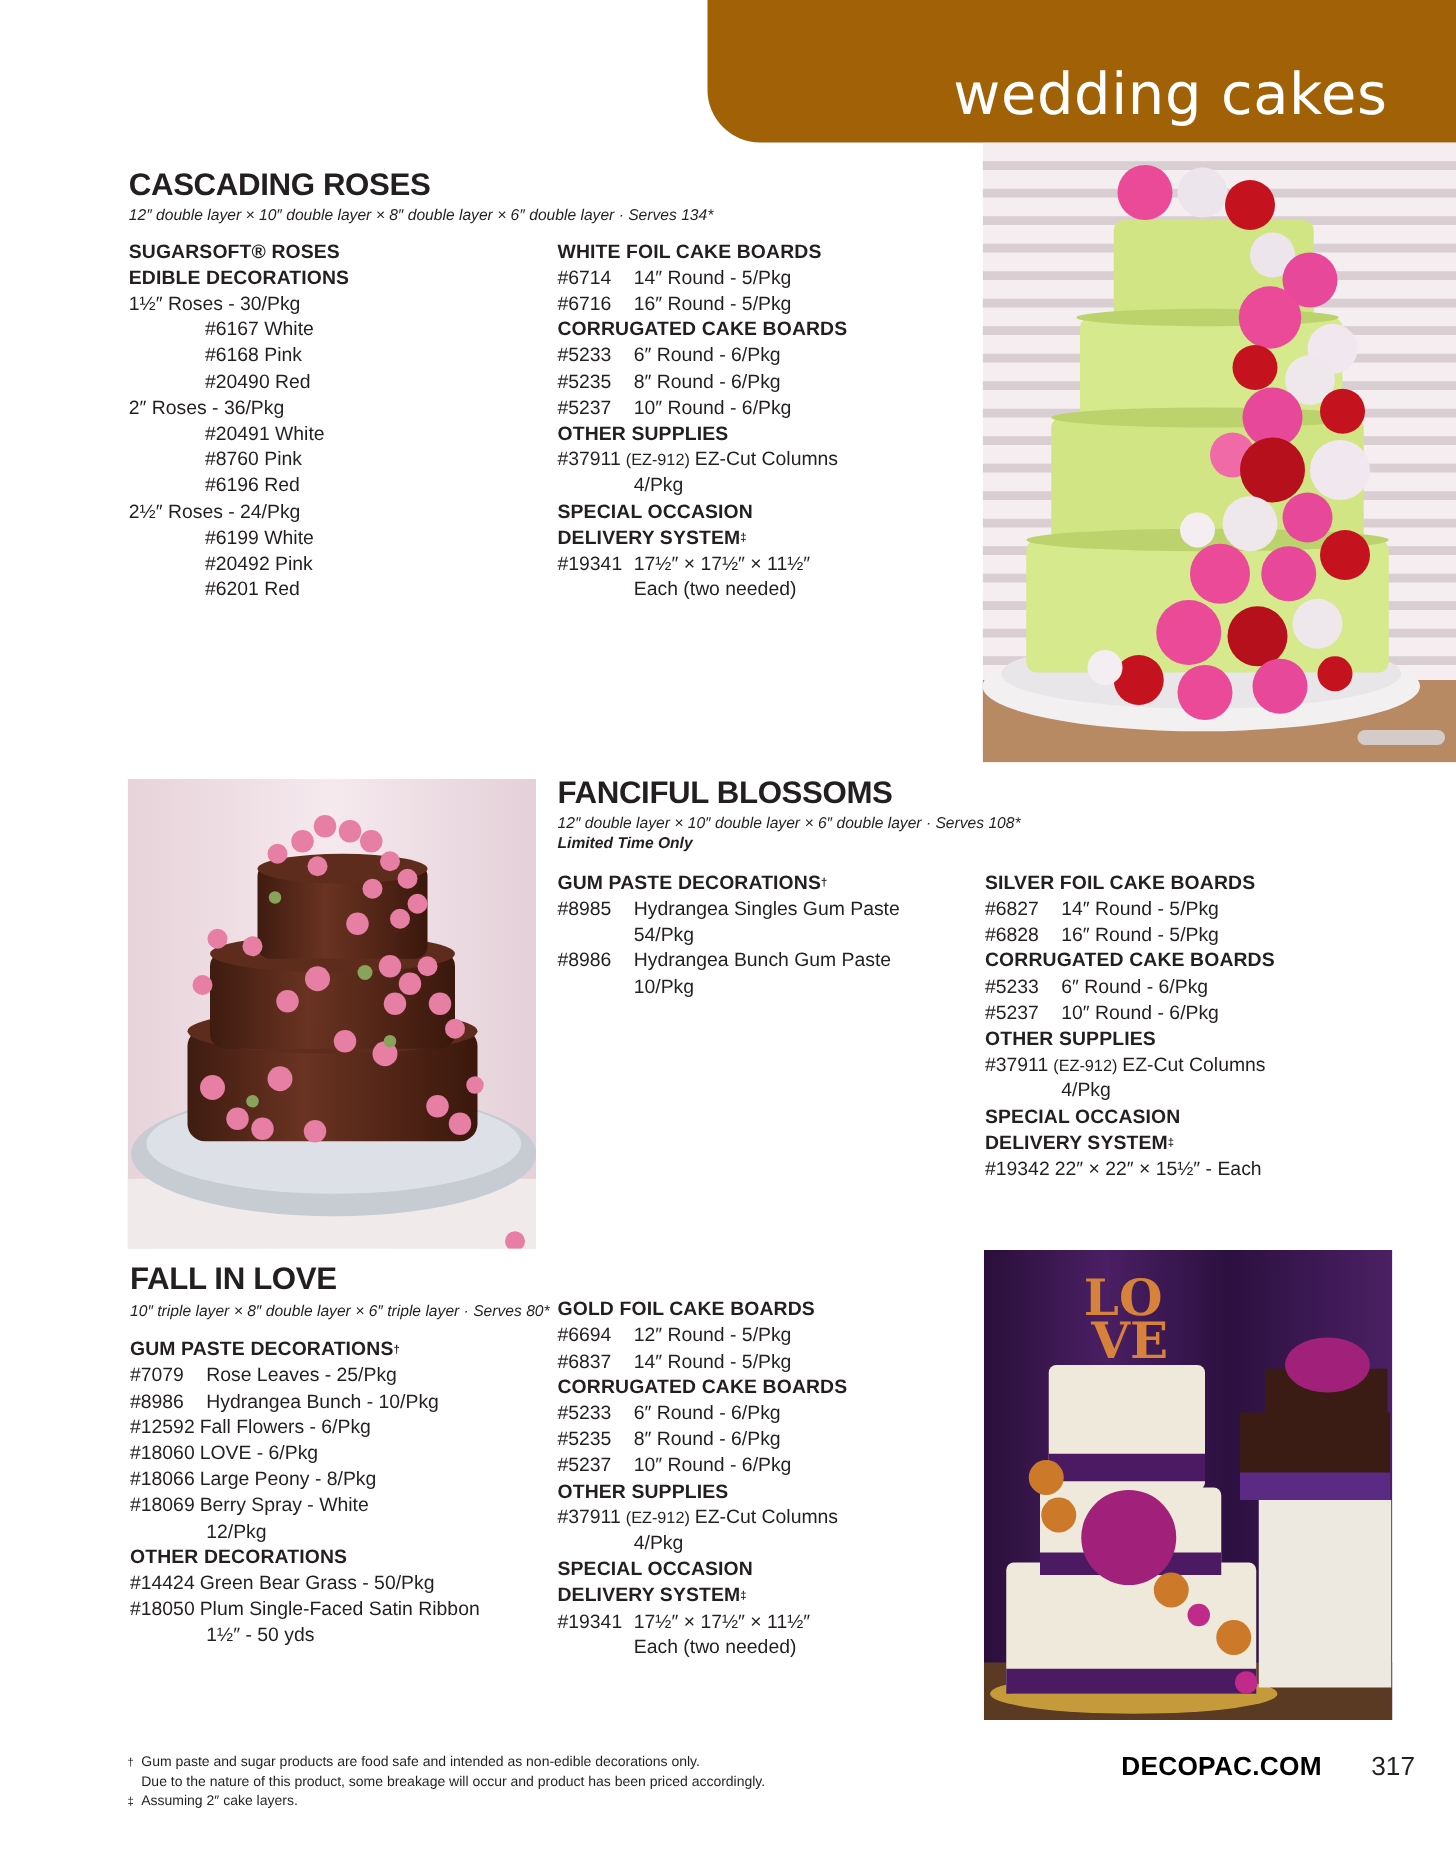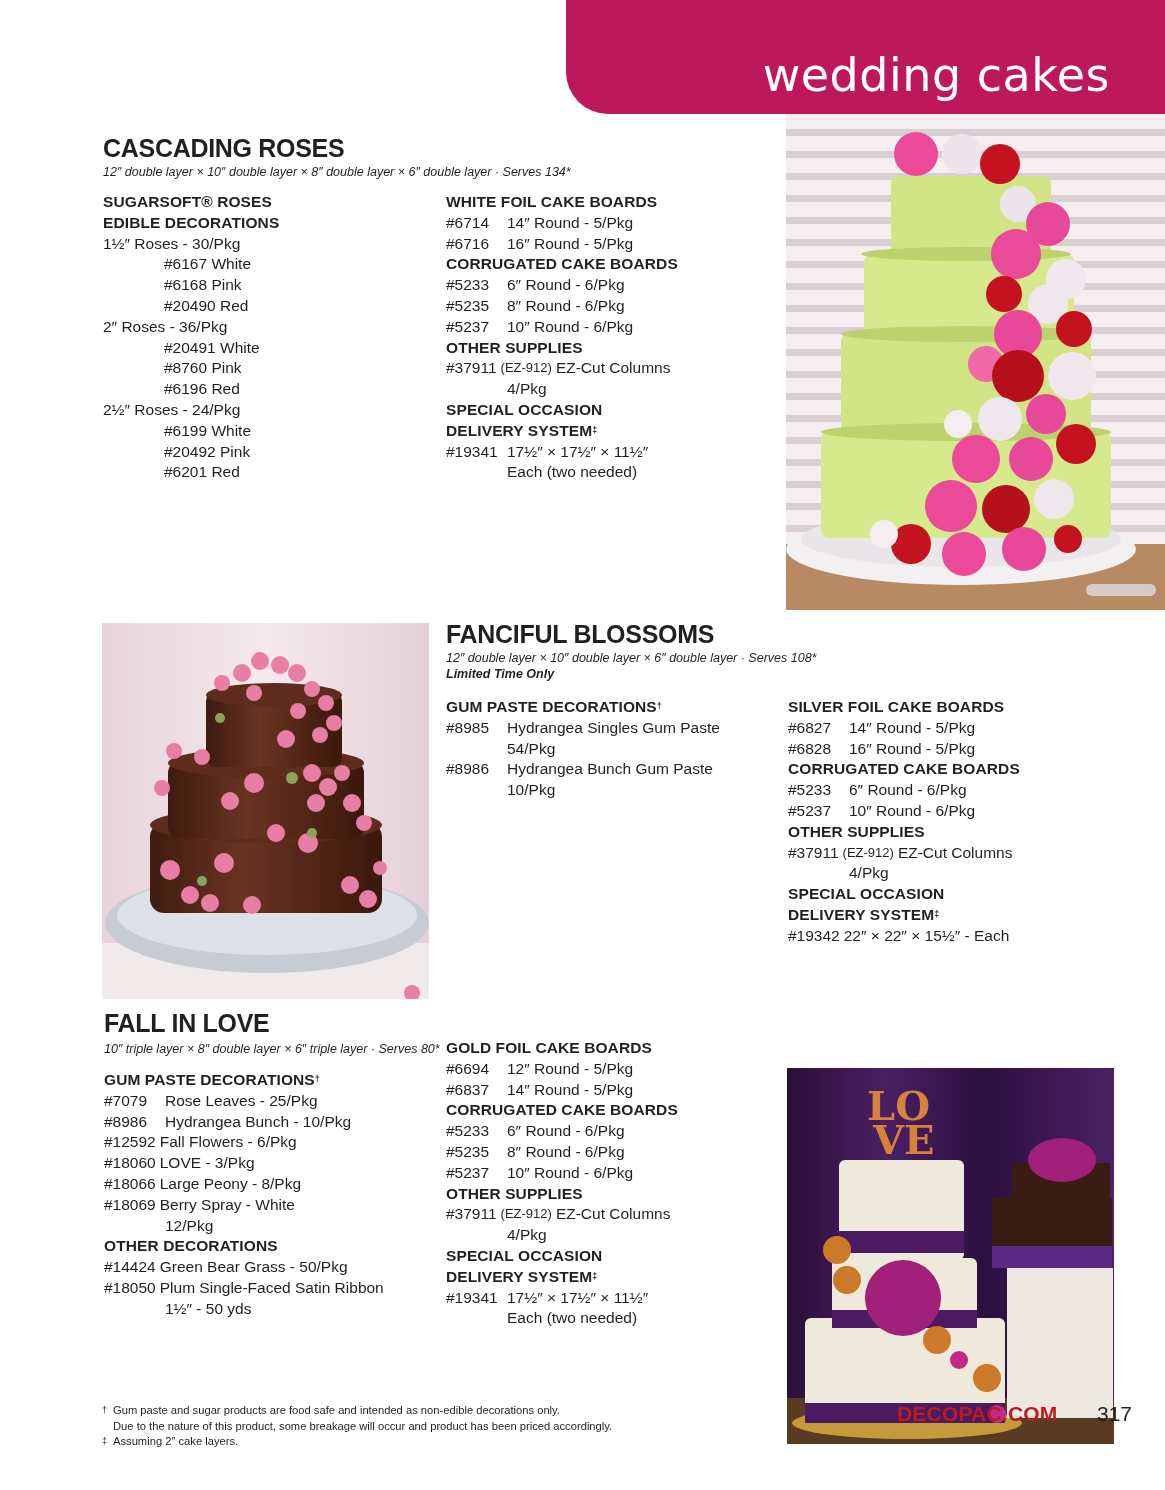--- a/index.html
+++ b/index.html
@@ -1,21 +1,21 @@
 <!DOCTYPE html>
 <html><head>
 <meta charset="utf-8">
 <style>
   * { box-sizing: border-box; margin: 0; padding: 0; }
   html, body { width: 1165px; height: 1490px; background: #ffffff; overflow: hidden; }
   body { position: relative; font-family: "Liberation Sans", "DejaVu Sans", sans-serif; color: #231f20; }
 
   .header-band {
     position: absolute; left: 566px; top: 0; width: 599px; height: 114px;
-    background: #be185d; border-bottom-left-radius: 42px;
+    background: #a16207; border-bottom-left-radius: 42px;
   }
   .header-title {
     position: absolute; right: 55px; top: 52px;
     font-family: "DejaVu Sans", sans-serif; font-weight: 200; font-size: 46px;
     color: #ffffff; letter-spacing: 0.5px; line-height: 1; font-weight: normal;
     -webkit-text-stroke: 0;
   }
 
   .photo { position: absolute; overflow: hidden; }
 
@@ -34,21 +34,21 @@
   .col .row { display: flex; white-space: nowrap; }
   .col .code { width: 61px; flex: none; }
   .col .code.w { width: auto; margin-right: 4px; }
   .col .ind { padding-left: 61px; }
   .col .small { font-size: 13px; text-align: center; }
   sup.m { font-size: 9px; vertical-align: top; position: relative; top: -1px; }
 
   .footnotes { position: absolute; left: 102px; top: 1403px; font-size: 11.2px; line-height: 15.5px; color: #231f20; }
   .footnotes .fn { display: flex; }
   .footnotes .mark { width: 11px; font-size: 9px; }
-  .footer-site { position: absolute; left: 897px; top: 1402px; font-weight: bold; font-size: 21px; color: #b91c1c; letter-spacing: 0.2px; }
+  .footer-site { position: absolute; left: 897px; top: 1402px; font-weight: bold; font-size: 21px; color: #000000; letter-spacing: 0.2px; }
   .footer-page { position: absolute; left: 1097px; top: 1402px; font-size: 21px; color: #231f20; }
 </style>
 </head>
 <body>
 
 <div class="header-band">
   <div class="header-title">wedding cakes</div>
 </div>
 
 <div class="photo" style="left:786px; top:114px; width:379px; height:496px;">
@@ -287,21 +287,21 @@
     </div>
   <div class="ind">4/Pkg</div>
   <div class="h">SPECIAL OCCASION</div>
   <div class="h"><span>DELIVERY SYSTEM</span><sup class="m">‡</sup></div>
   <div class="row">
       <span class="code w">#19342</span>
       <span>22″ × 22″ × 15½″ - Each</span>
     </div>
 </div>
 
-<div class="photo" style="left:787px; top:1068px; width:327px; height:376px;">
+<div class="photo" style="left:787px; top:1000px; width:327px; height:376px;">
   <svg width="327" height="376" viewBox="0 0 327 376" xmlns="http://www.w3.org/2000/svg">
     <defs>
       <linearGradient id="curtain" x1="0" y1="0" x2="1" y2="0">
         <stop offset="0%" stop-color="#2a0f3a"></stop>
           <stop offset="30%" stop-color="#4a1f63"></stop>
           <stop offset="60%" stop-color="#2c1040"></stop>
           <stop offset="100%" stop-color="#4b2064"></stop>
       </linearGradient>
     </defs>
     <rect width="327" height="376" fill="url(#curtain)"></rect>
@@ -345,21 +345,21 @@
   <div class="row">
       <span class="code">#8986</span>
       <span>Hydrangea Bunch - 10/Pkg</span>
     </div>
   <div class="row">
       <span class="code w">#12592</span>
       <span>Fall Flowers - 6/Pkg</span>
     </div>
   <div class="row">
       <span class="code w">#18060</span>
-      <span>LOVE - 3/Pkg</span>
+      <span>LOVE - 6/Pkg</span>
     </div>
   <div class="row">
       <span class="code w">#18066</span>
       <span>Large Peony - 8/Pkg</span>
     </div>
   <div class="row">
       <span class="code w">#18069</span>
       <span>Berry Spray - White</span>
     </div>
   <div class="ind">12/Pkg</div>

